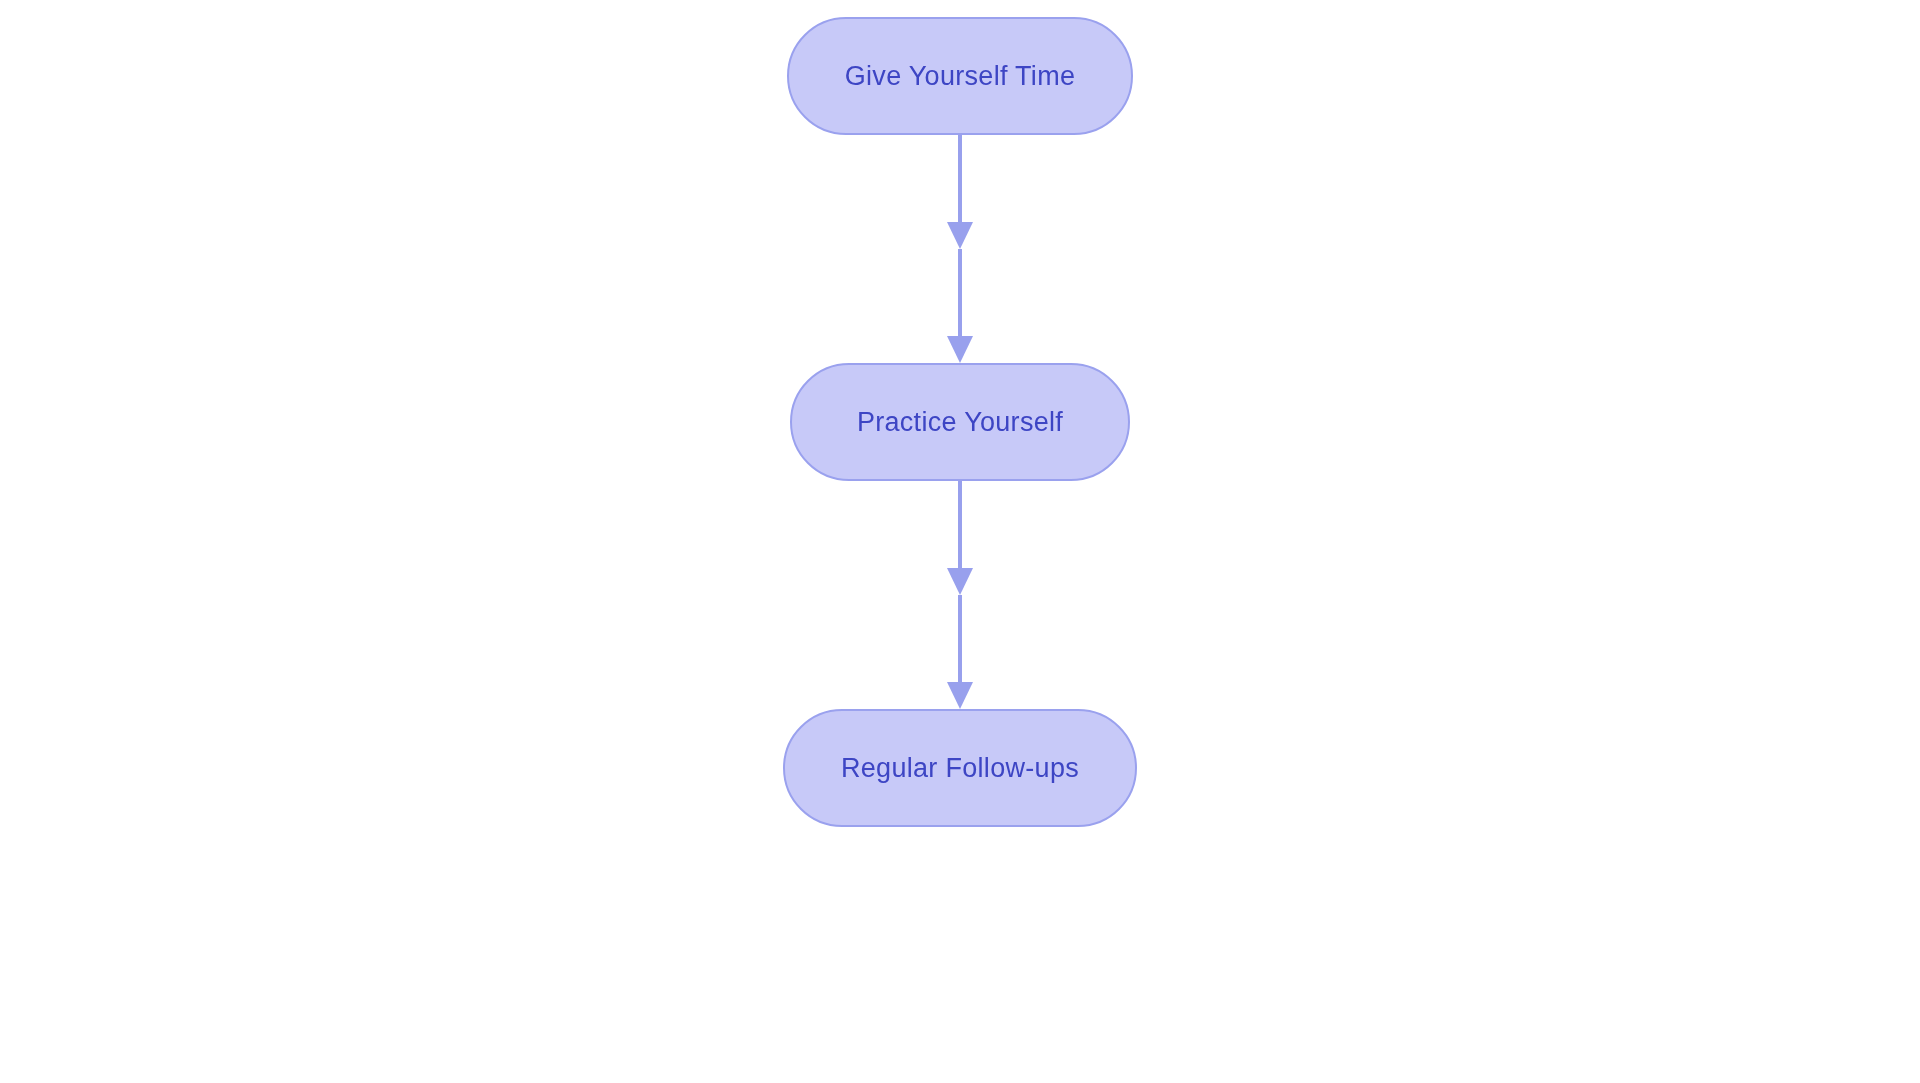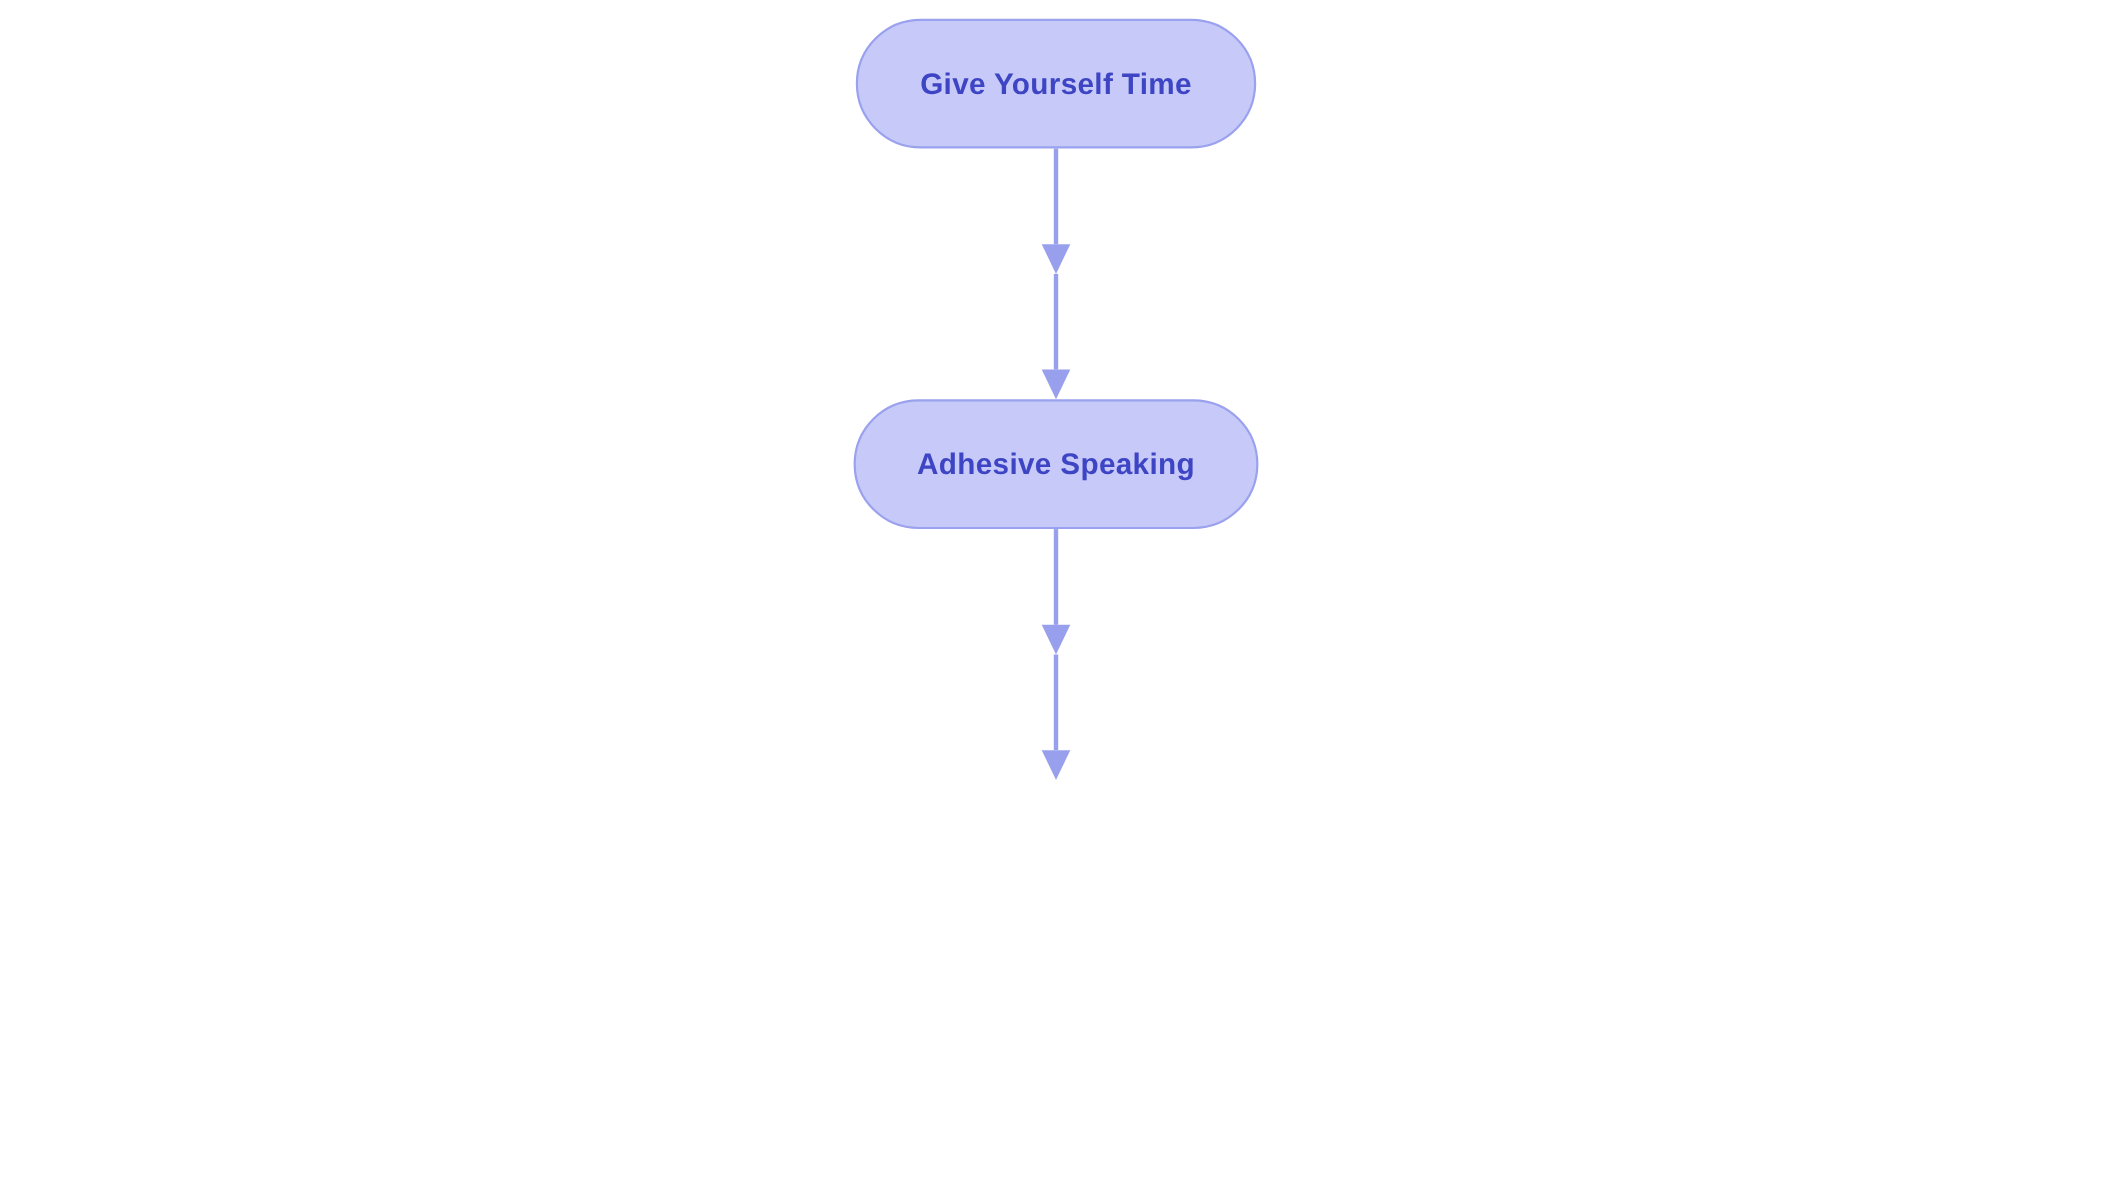--- a/index.html
+++ b/index.html
@@ -30,21 +30,20 @@
     height: 118px;
     min-width: 340px;
     padding: 0 56px;
     border-radius: 59px;
     background: var(--node-fill);
     border: 2px solid var(--node-border);
     display: flex;
     align-items: center;
     justify-content: center;
     flex: 0 0 auto;
-    font-weight: bold;
   }
   .node-label {
     font-size: 27px;
     letter-spacing: 0.3px;
     color: var(--text);
     white-space: nowrap;
   }
   .arrow {
     height: 114px;
     flex: 0 0 auto;
@@ -79,28 +78,31 @@
     <div class="arrow-head"></div>
   </div>
 
 
   <div class="arrow">
     <div class="arrow-line"></div>
     <div class="arrow-head"></div>
   </div>
 
   <div class="node">
-    <span class="node-label">Adhesive Speaking</span>
+    <span class="node-label">Practice Yourself</span>
   </div>
 
   <div class="arrow">
     <div class="arrow-line"></div>
     <div class="arrow-head"></div>
   </div>
 
 
   <div class="arrow">
     <div class="arrow-line"></div>
     <div class="arrow-head"></div>
   </div>
 
+  <div class="node">
+    <span class="node-label">Regular Follow-ups</span>
+  </div>
 
 </div>
 
 </body></html>

